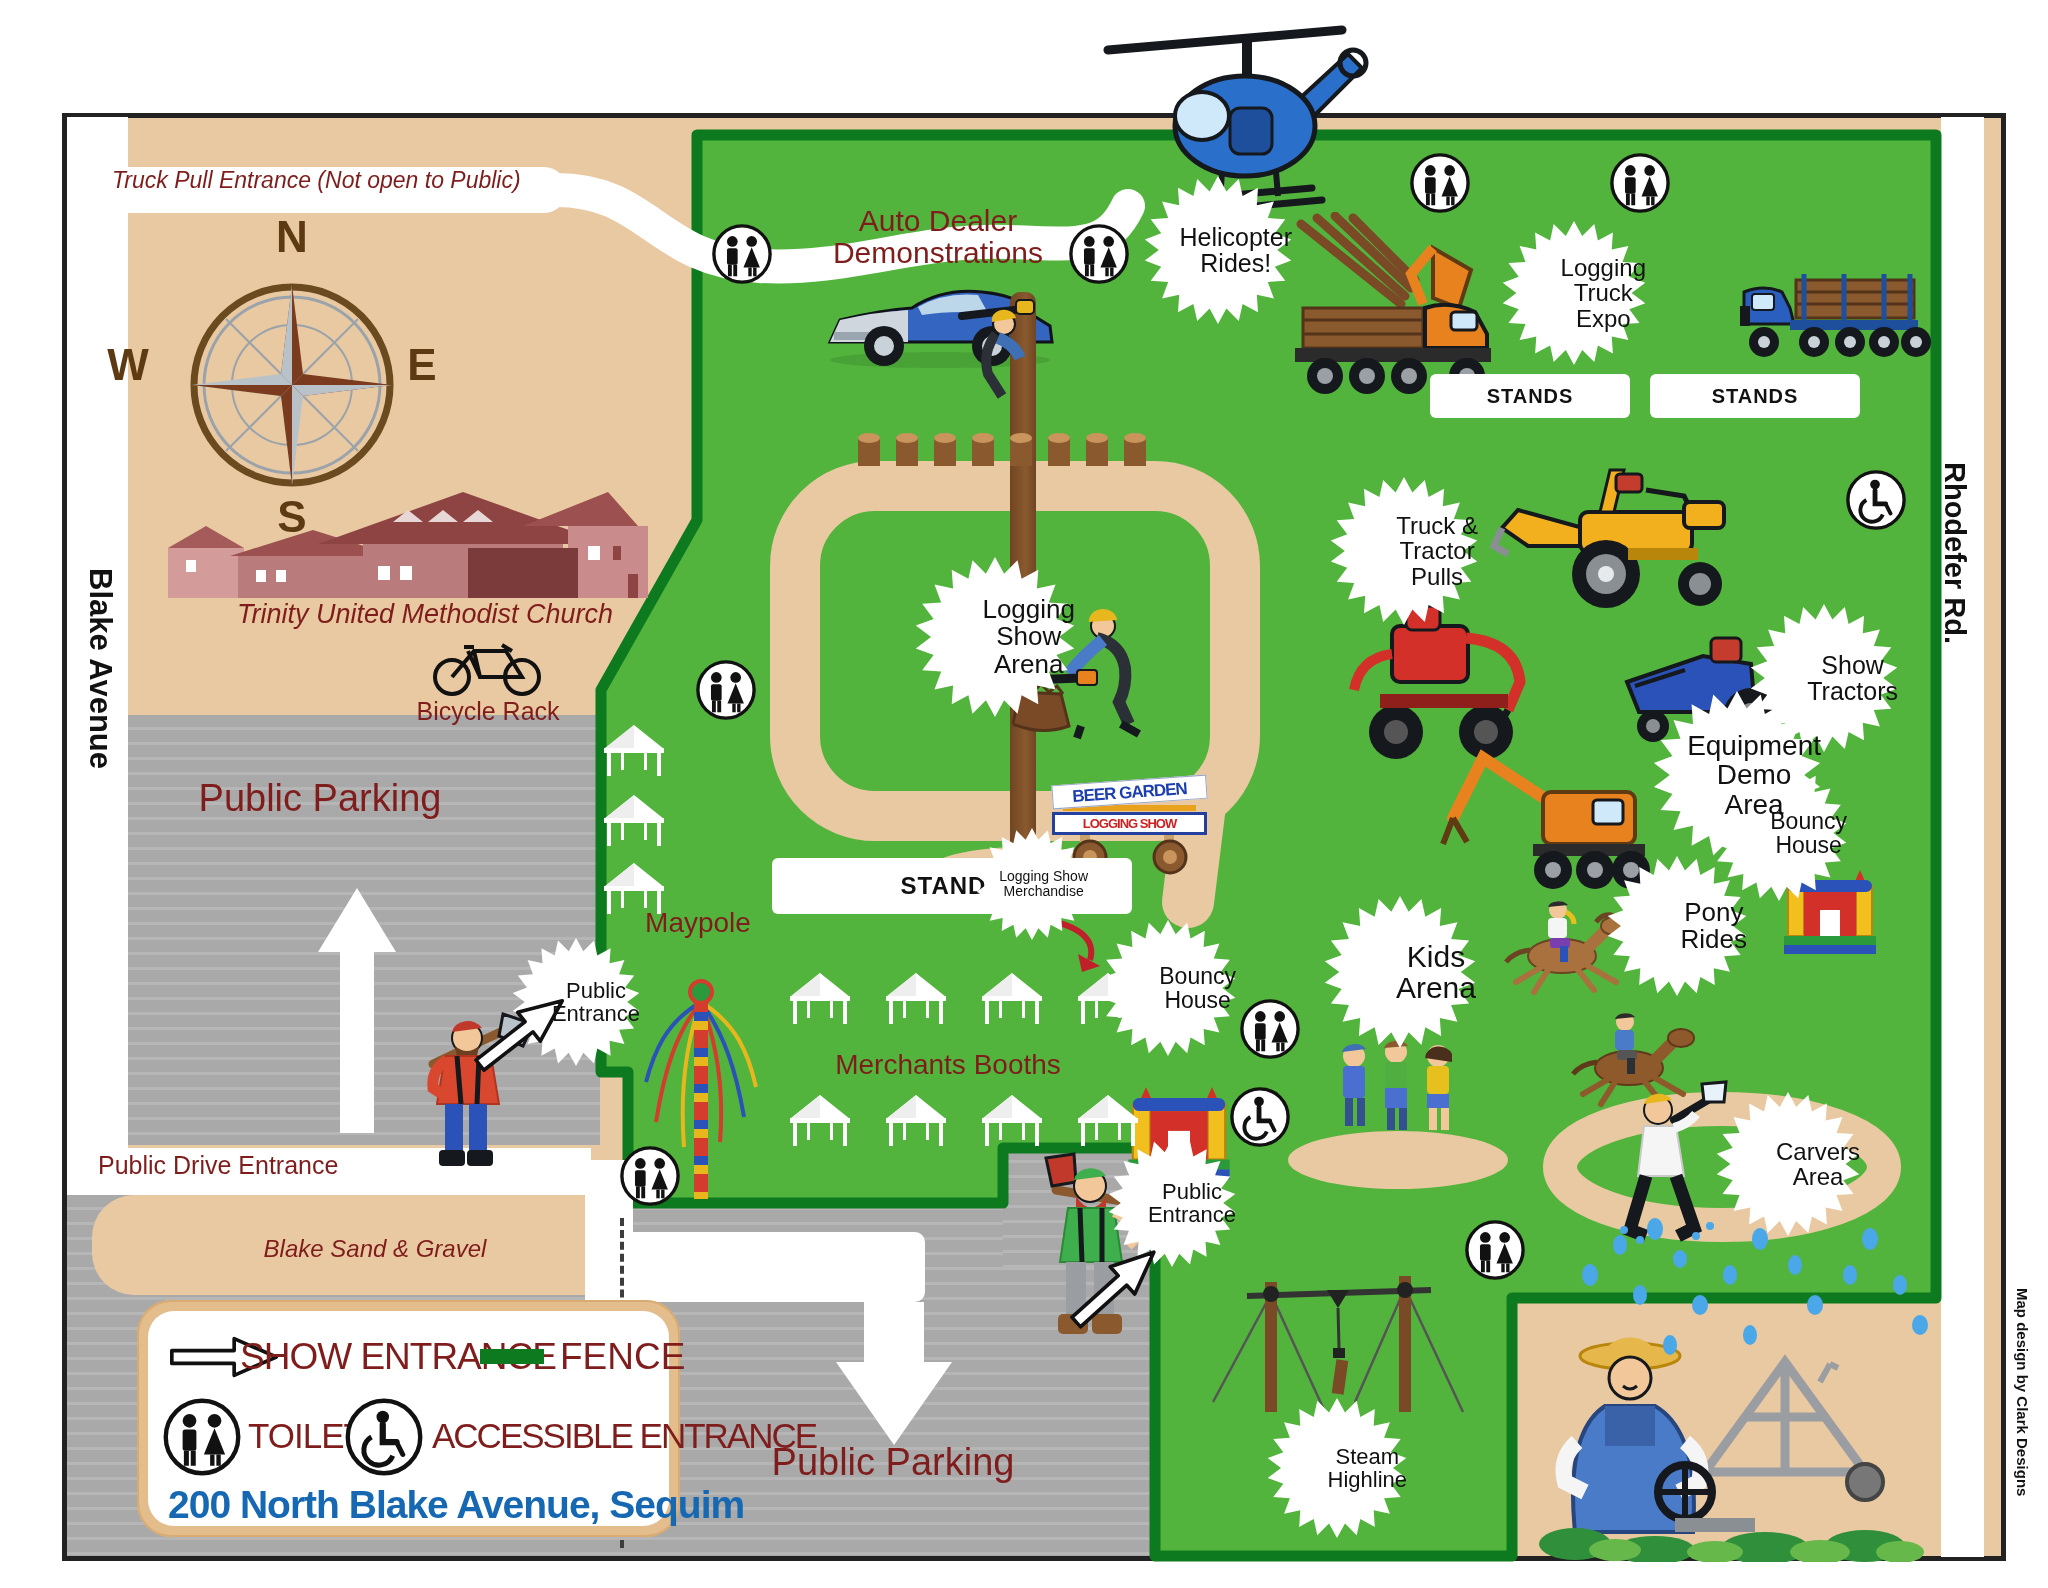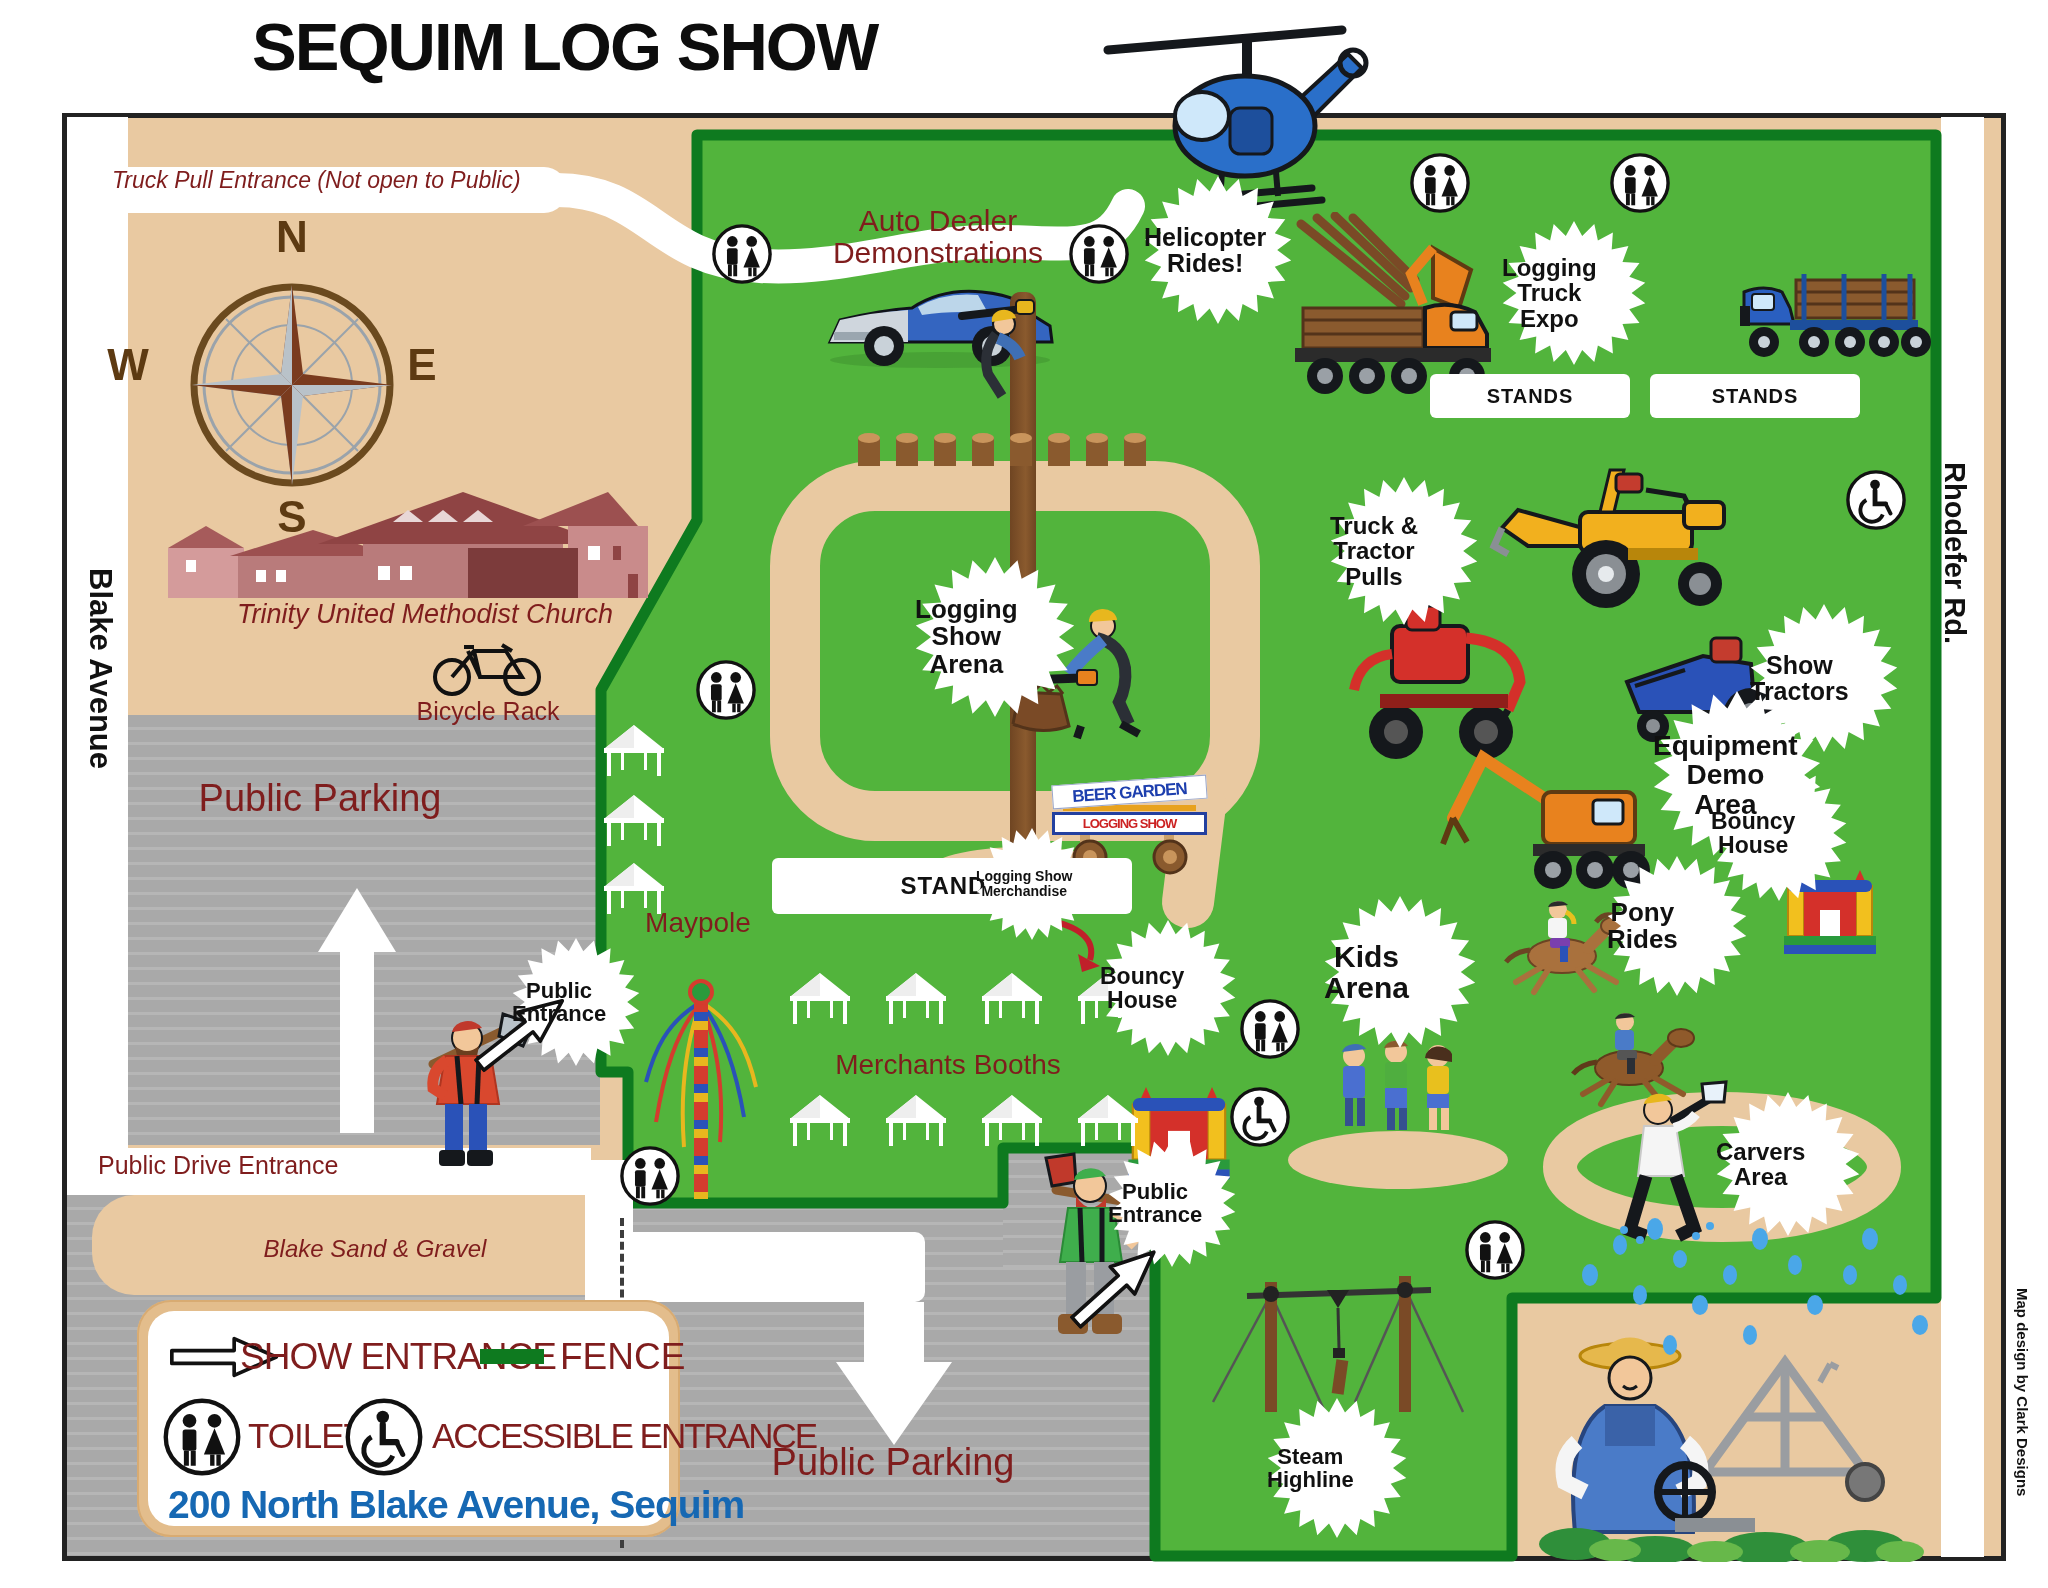--- a/index.html
+++ b/index.html
@@ -10,41 +10,40 @@
   .map-frame{position:absolute;left:62px;top:113px;width:1944px;height:1448px;background:#e9c9a1;border:5px solid #222;box-sizing:border-box;}
   .gray{position:absolute;background:repeating-linear-gradient(180deg,#a9a9a9 0 12px,#b6b6b6 12px 15px);}
   .white{position:absolute;background:#fff;}
   .tan{position:absolute;background:#e9c9a1;}
   svg.overlay{position:absolute;left:0;top:0;pointer-events:none;}
   .lbl{position:absolute;font-weight:normal;color:#7f1d1d;text-align:center;white-space:pre-line;line-height:1.08;}
   .lbl.left{text-align:left;}
   .ital{font-style:italic;}
   .vtext{position:absolute;writing-mode:vertical-rl;font-weight:bold;color:#111;}
   .compass-letter{position:absolute;width:48px;text-align:center;font-weight:bold;color:#5d3a12;font-size:44px;}
-  .saw{position:absolute;display:flex;align-items:center;justify-content:flex-start;text-align:center;font-weight:bold;color:#111;white-space:pre-line;line-height:1.05;}
+  .saw{position:absolute;display:flex;align-items:center;justify-content:flex-end;text-align:center;font-weight:normal;color:#111;white-space:pre-line;line-height:1.05;}
   .saw>svg{position:absolute;inset:0;}
   .saw>span{position:relative;z-index:1;}
   .stands{position:absolute;background:#fff;border-radius:6px;display:flex;align-items:center;justify-content:center;font-weight:bold;letter-spacing:1px;color:#111;}
   .wc,.acc,.tent,.oarrow{position:absolute;}
   .legend{position:absolute;left:137px;top:1300px;width:543px;height:237px;background:#e3bd8c;border-radius:34px;box-shadow:0 0 0 2px #d8ab72 inset;}
   .legend-inner{position:absolute;left:11px;top:11px;right:11px;bottom:11px;background:#fff;border-radius:26px;}
   .addr{position:absolute;left:20px;right:10px;top:172px;text-align:center;font-weight:bold;font-size:39px;letter-spacing:-1px;color:#1668b3;white-space:nowrap;}
   .beer{position:absolute;left:1052px;top:780px;width:155px;}
   .beer-s1{transform:rotate(-4deg);background:#fff;border:1px solid #9aa6c9;color:#1d3fae;font-weight:bold;font-size:17px;text-align:center;padding:2px 2px 0 2px;letter-spacing:-1px;white-space:nowrap;}
   .beer-bar{height:6px;background:#e8a21e;width:86%;margin:1px auto;}
   .beer-s2{background:#fff;border:3px solid #23409f;color:#cc2222;font-weight:bold;font-size:13px;text-align:center;padding:1px;letter-spacing:-1px;white-space:nowrap;}
   .dash{position:absolute;border-left:4px dashed #3d3d3d;}
   .pole{position:absolute;background:linear-gradient(90deg,#6f4522,#8a5a2e 60%,#6f4522);border-radius:10px 10px 0 0;}
 </style>
 </head>
 <body>
 
 <div class="stage">
 
-  <div class="title">SEQUIM LOG SHOW</div>
 
   <div class="map-frame"></div>
 
   <div class="gray" style="left:128px;top:715px;width:472px;height:430px;"></div>
   <div class="gray" style="left:67px;top:1195px;width:1093px;height:361px;"></div>
   <div class="gray" style="left:1003px;top:1148px;width:157px;height:120px;"></div>
 
   <div class="white" style="left:67px;top:117px;width:61px;height:1078px;"></div>
   <div class="white" style="left:67px;top:167px;width:500px;height:46px;border-radius:0 24px 24px 0;"></div>
   <div class="white" style="left:1941px;top:117px;width:43px;height:1440px;"></div>

